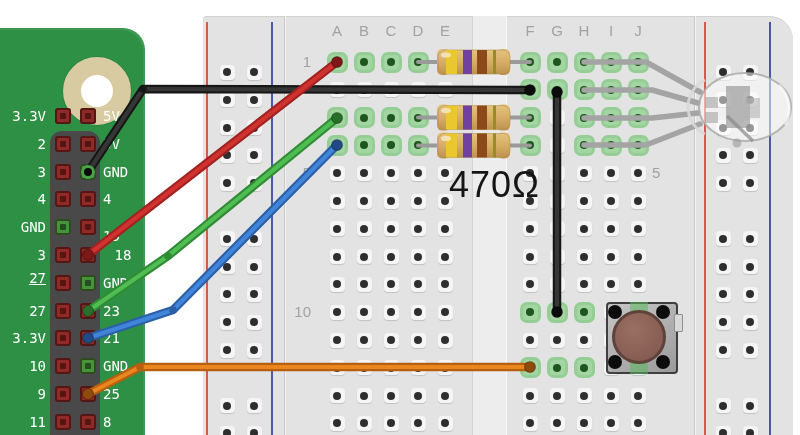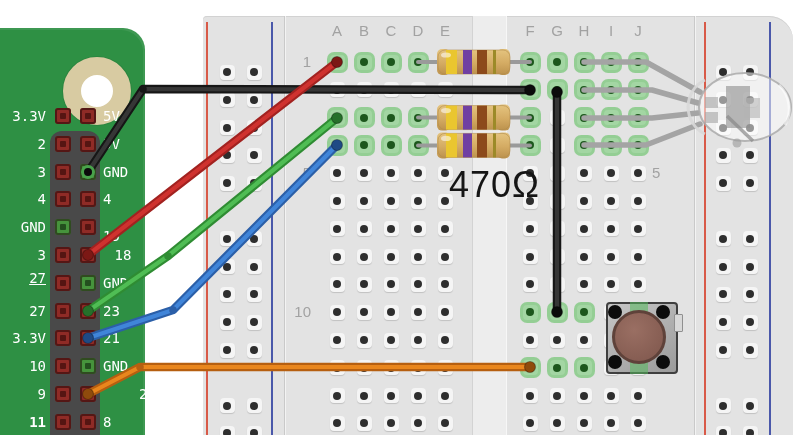--- a/index.html
+++ b/index.html
@@ -739,22 +739,22 @@
         <div class="pin-inner"></div>
       </div>
       <div class="pi-label right" style="top: 357.2px;">GND</div>
       <div class="pi-label left" style="top: 385px;">9</div>
       <div class="pin" style="left: 55px; top: 386px;">
         <div class="pin-inner"></div>
       </div>
       <div class="pin" style="left: 80px; top: 386px;">
         <div class="pin-inner"></div>
       </div>
-      <div class="pi-label right" style="top: 385px; margin-left: 36px;">25</div>
-      <div class="pi-label left" style="top: 412.8px; font-weight: bold;">11</div>
+      <div class="pi-label right" style="top: 385px;">25</div>
+      <div class="pi-label left" style="top: 412.8px;">11</div>
       <div class="pin" style="left: 55px; top: 413.8px;">
         <div class="pin-inner"></div>
       </div>
       <div class="pin" style="left: 80px; top: 413.8px;">
         <div class="pin-inner"></div>
       </div>
       <div class="pi-label right" style="top: 412.8px;">8</div>
     </div>
 
   <svg id="overlay" xmlns="http://www.w3.org/2000/svg" width="800" height="435" viewBox="0 0 800 435">

